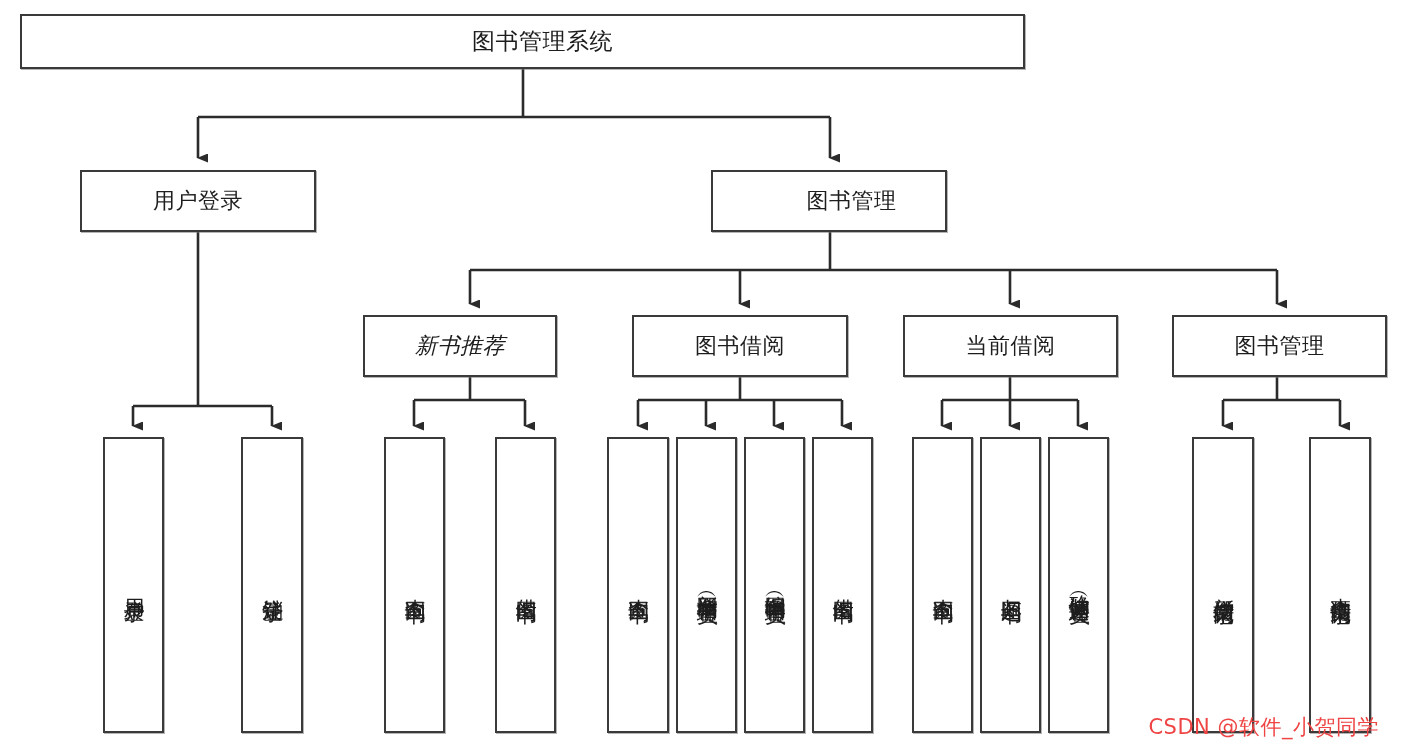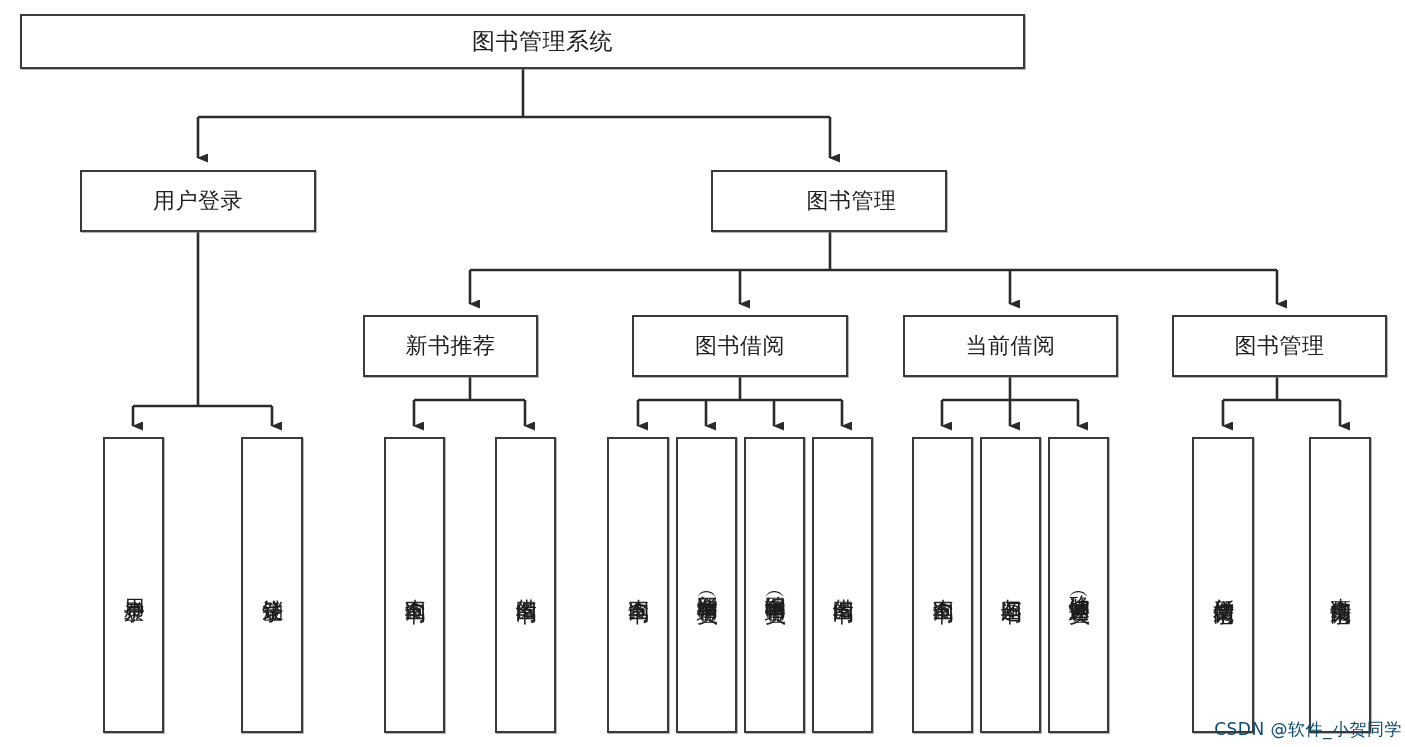--- a/index.html
+++ b/index.html
@@ -57,24 +57,24 @@
   .node.leaf .node-label {
     writing-mode: vertical-rl;
     text-orientation: upright;
     font-size: 21px;
     line-height: 1.22;
     letter-spacing: 1.5px;
     max-height: 100%;
   }
   #watermark {
     position: absolute;
-    right: 3px;
+    right: 26px;
     bottom: 6px;
-    font-size: 17px;
-    color: #0c4a6e;
+    font-size: 21px;
+    color: #ef4444;
     white-space: nowrap;
     letter-spacing: 0.5px;
   }
 </style>
 </head>
 <body>
 
 <div id="diagram-root">
 
   <svg id="connector-layer" viewBox="0 0 1405 747" width="1405" height="747" xmlns="http://www.w3.org/2000/svg">
@@ -131,21 +131,21 @@
     <span class="node-label">图书管理系统</span>
   </div>
 
   <div class="node level-1" style="left:80px; top:170px; width:236px; height:62px;">
     <span class="node-label">用户登录</span>
   </div>
   <div class="node level-1" style="left:711px; top:170px; width:236px; height:62px;padding-left:45px;">
     <span class="node-label">图书管理</span>
   </div>
 
-  <div class="node level-2" style="left:363px; top:315px; width:175px; height:62px;">
+  <div class="node level-2" style="left:363px; top:315px; width:194px; height:62px;font-style:italic;">
     <span class="node-label">新书推荐</span>
   </div>
   <div class="node level-2" style="left:632px; top:315px; width:216px; height:62px;">
     <span class="node-label">图书借阅</span>
   </div>
   <div class="node level-2" style="left:903px; top:315px; width:215px; height:62px;">
     <span class="node-label">当前借阅</span>
   </div>
   <div class="node level-2" style="left:1172px; top:315px; width:215px; height:62px;">
     <span class="node-label">图书管理</span>

